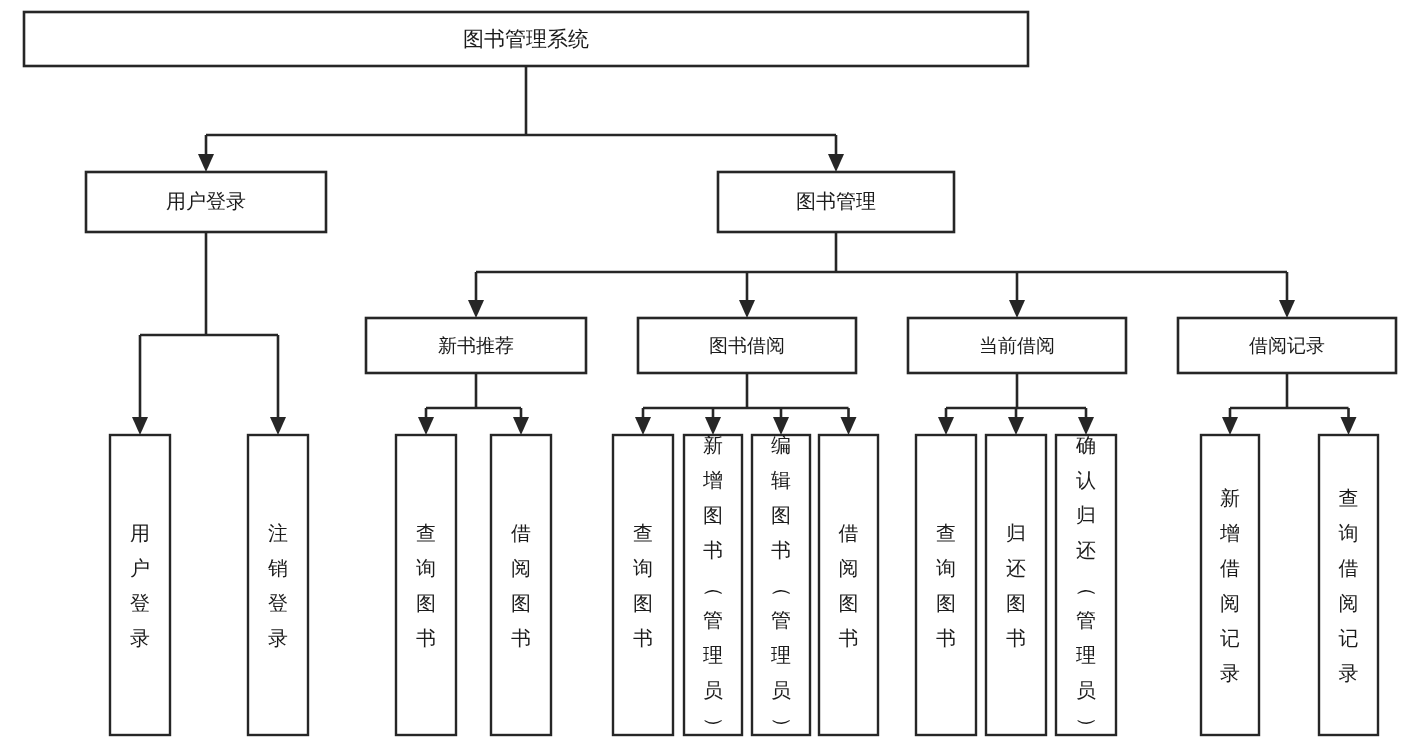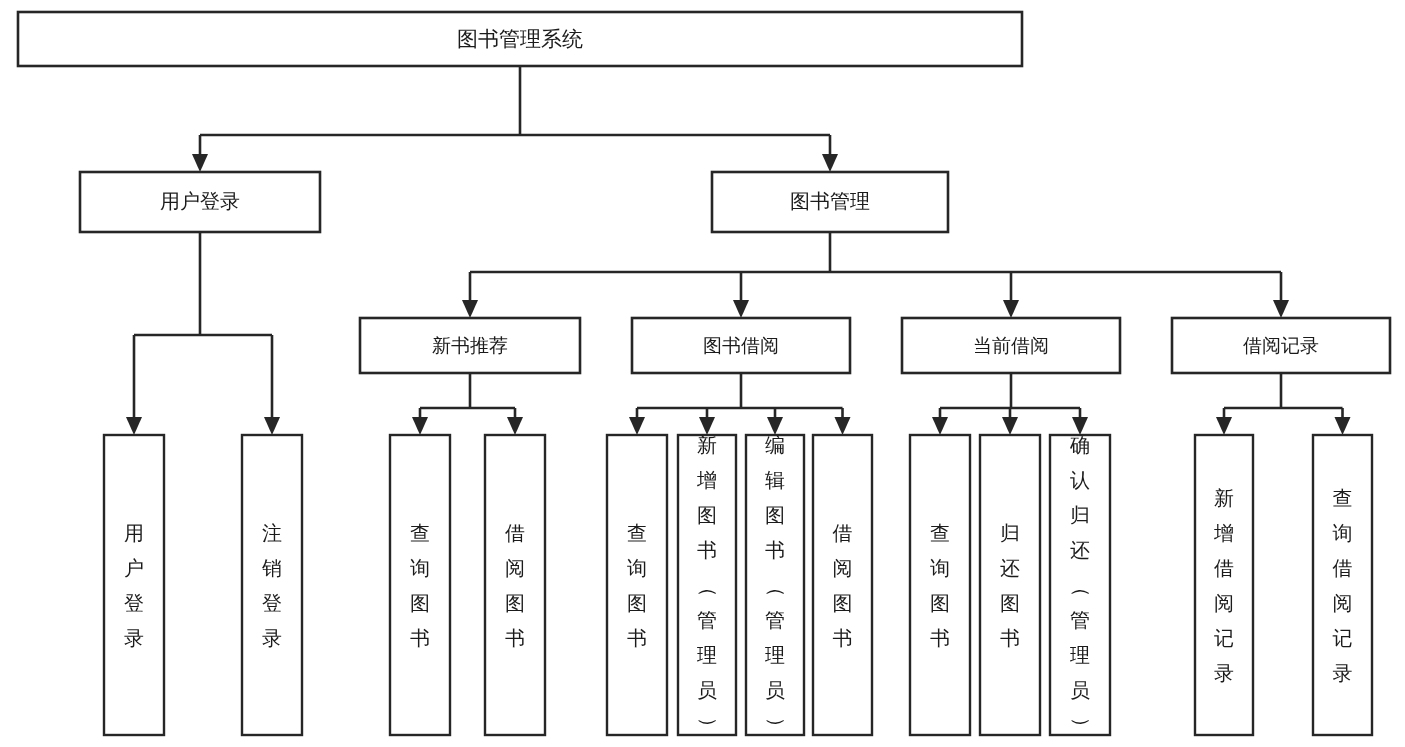--- a/index.html
+++ b/index.html
@@ -9,21 +9,21 @@
   }
   body {
     width: 1405px;
     height: 747px;
     font-family: "Liberation Sans", "DejaVu Sans", sans-serif;
     overflow: hidden;
     position: relative;
   }
   #diagram-root {
     position: absolute;
-    left: 0; top: 0;
+    left: 6px; top: 0;
     width: 1184px;
     height: 747px;
   }
   svg.diagram {
     display: block;
     width: 1405px;
     height: 747px;
     background: #ffffff;
   }
   .node-rect {

